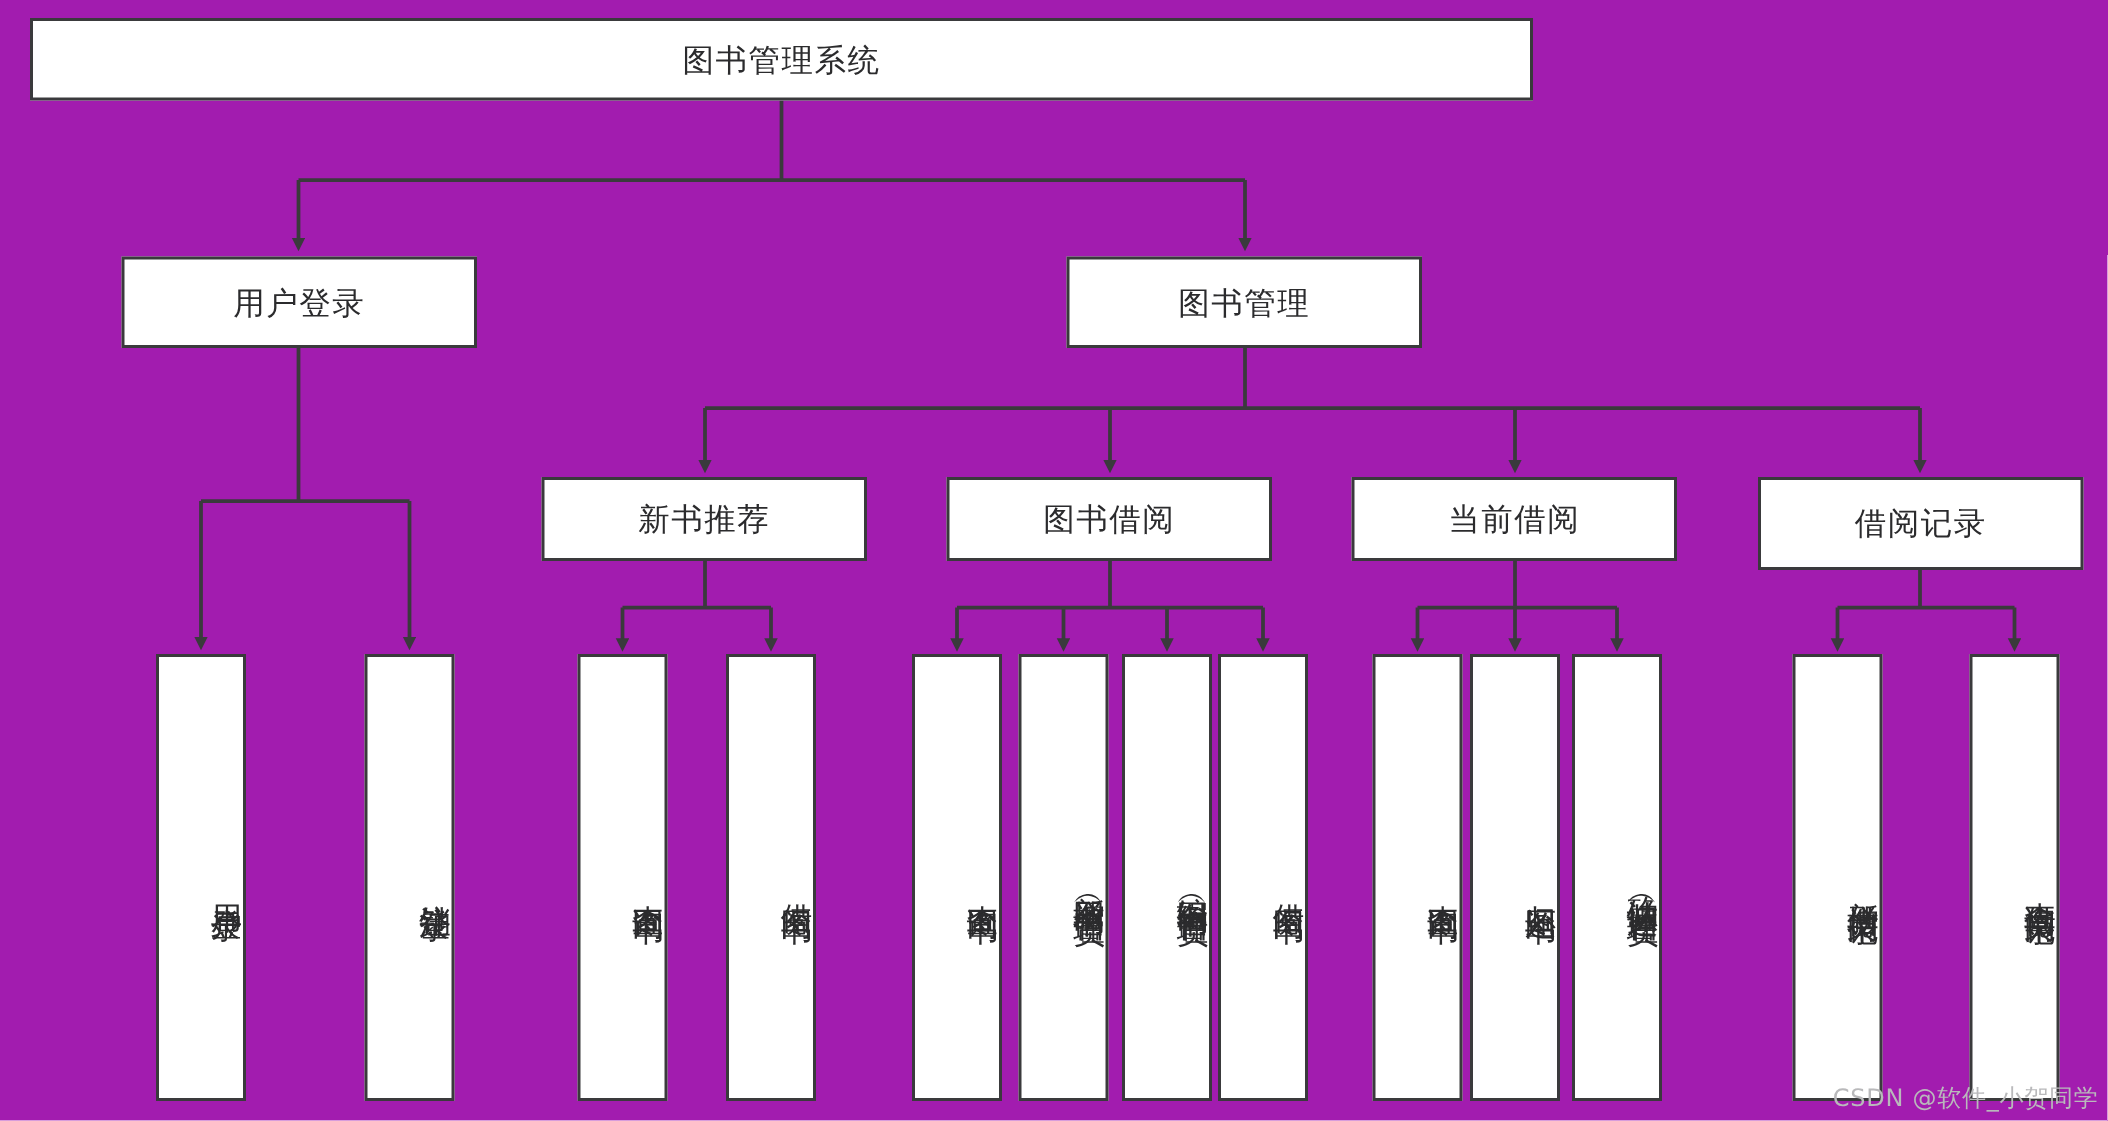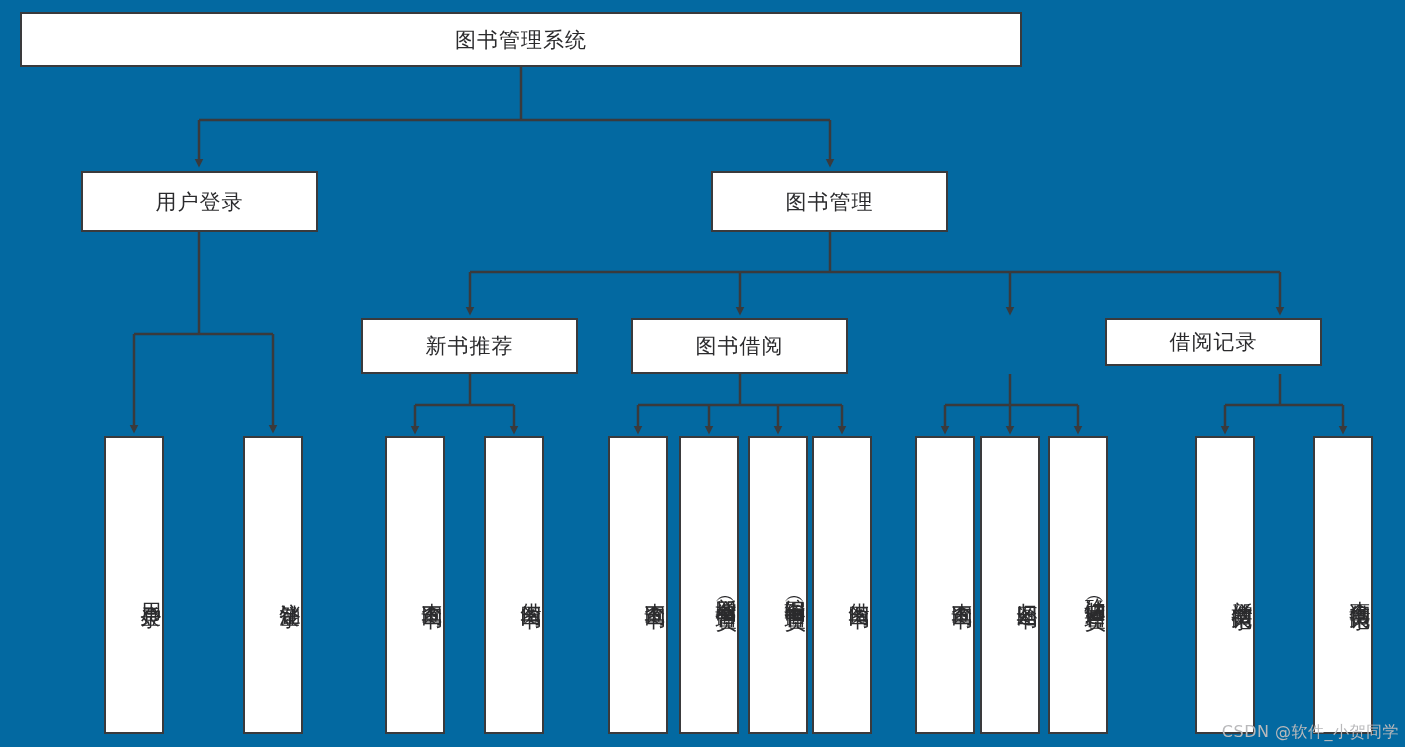--- a/index.html
+++ b/index.html
@@ -7,21 +7,21 @@
     padding: 0;
     background: #ffffff;
   }
   body {
     font-family: "DejaVu Sans", "Liberation Sans", sans-serif;
   }
   #canvas {
     position: relative;
     width: 1405px;
     height: 747px;
-    background: #0369a1;
+    background: #a21caf;
     overflow: hidden;
   }
   #wires {
     position: absolute;
     left: 0;
     top: 0;
     width: 1405px;
     height: 747px;
     pointer-events: none;
   }
@@ -130,21 +130,24 @@
   <div class="node horiz" style="left:711px; top:171px; width:237px; height:61px;">
     <span>图书管理</span>
   </div>
 
   <div class="node horiz" style="left:361px; top:318px; width:217px; height:56px;">
     <span>新书推荐</span>
   </div>
   <div class="node horiz" style="left:631px; top:318px; width:217px; height:56px;font-family:Liberation Serif, serif;">
     <span>图书借阅</span>
   </div>
-  <div class="node horiz" style="left:1105px; top:318px; width:217px; height:48px;">
+  <div class="node horiz" style="left:901px; top:318px; width:217px; height:56px;">
+    <span>当前借阅</span>
+  </div>
+  <div class="node horiz" style="left:1172px; top:318px; width:217px; height:62px;">
     <span>借阅记录</span>
   </div>
 
   <div class="node vert" style="left:104px; top:436px; width:60px; height:298px;">
     <span>用户登录</span>
   </div>
   <div class="node vert" style="left:243px; top:436px; width:60px; height:298px;">
     <span>注销登录</span>
   </div>
 

